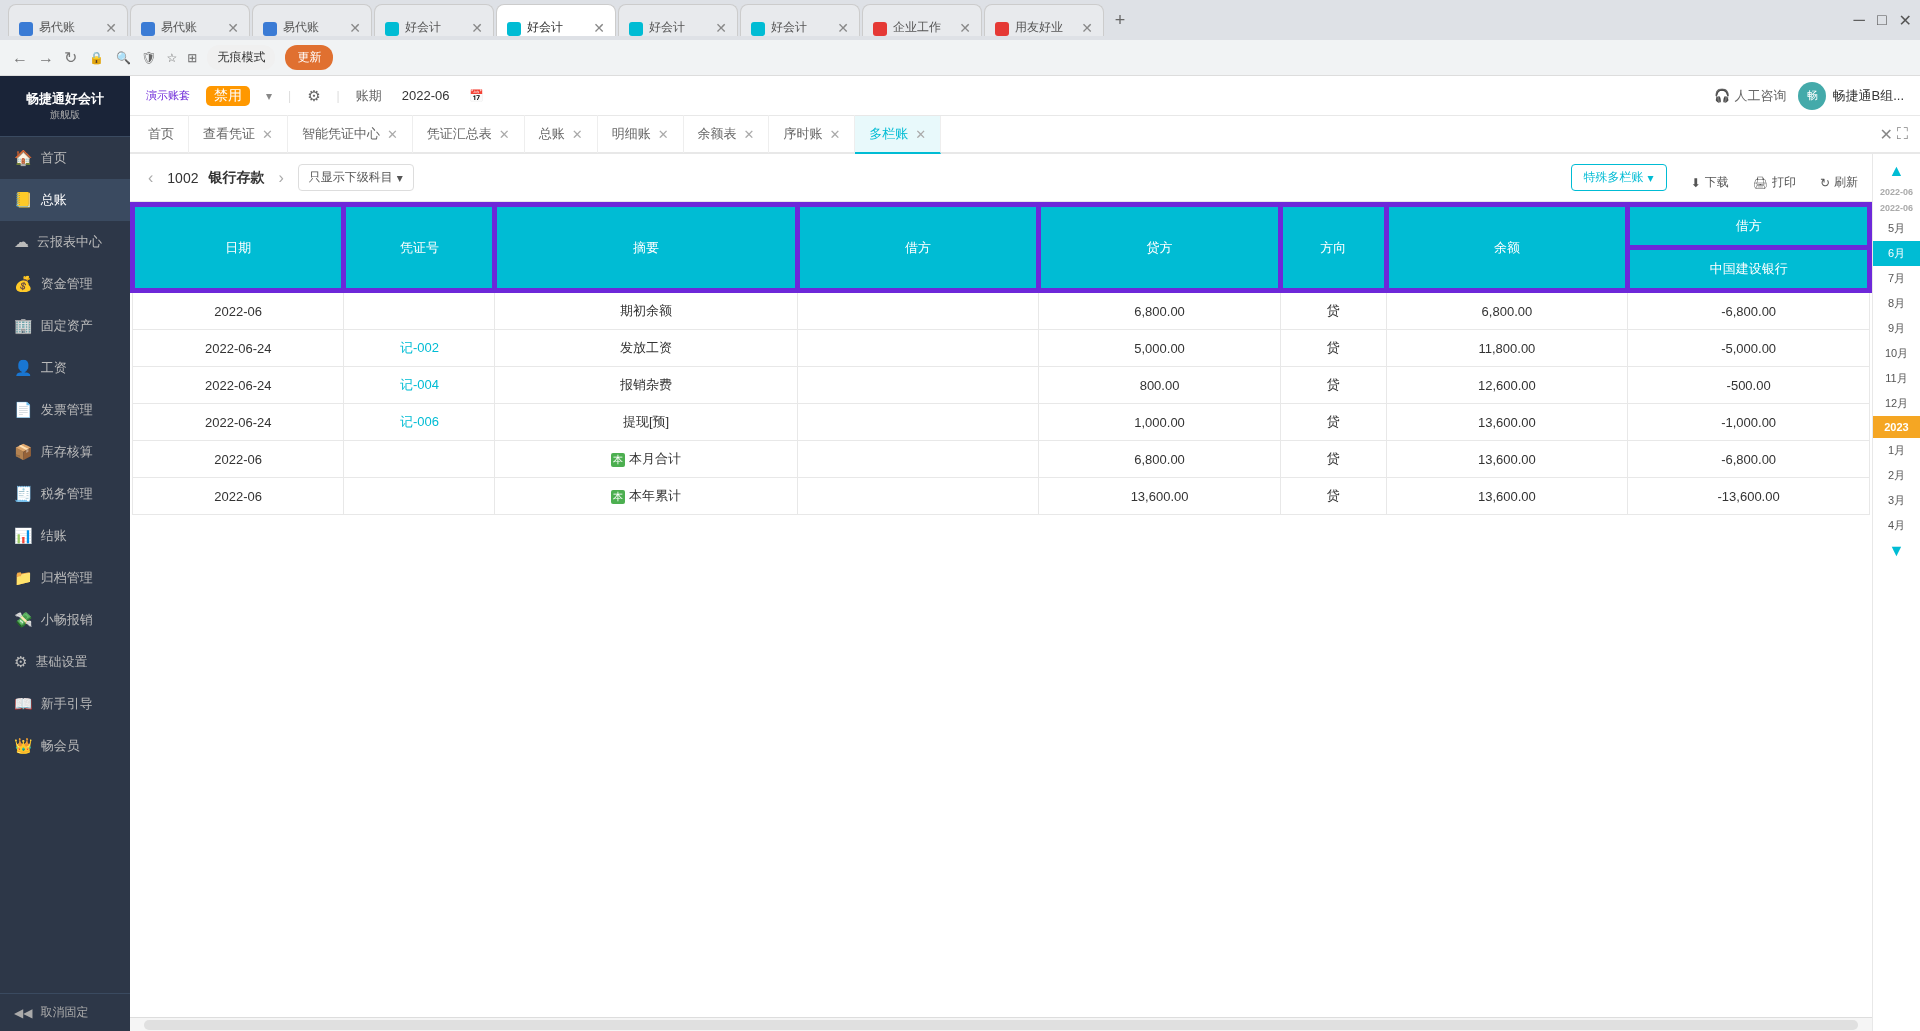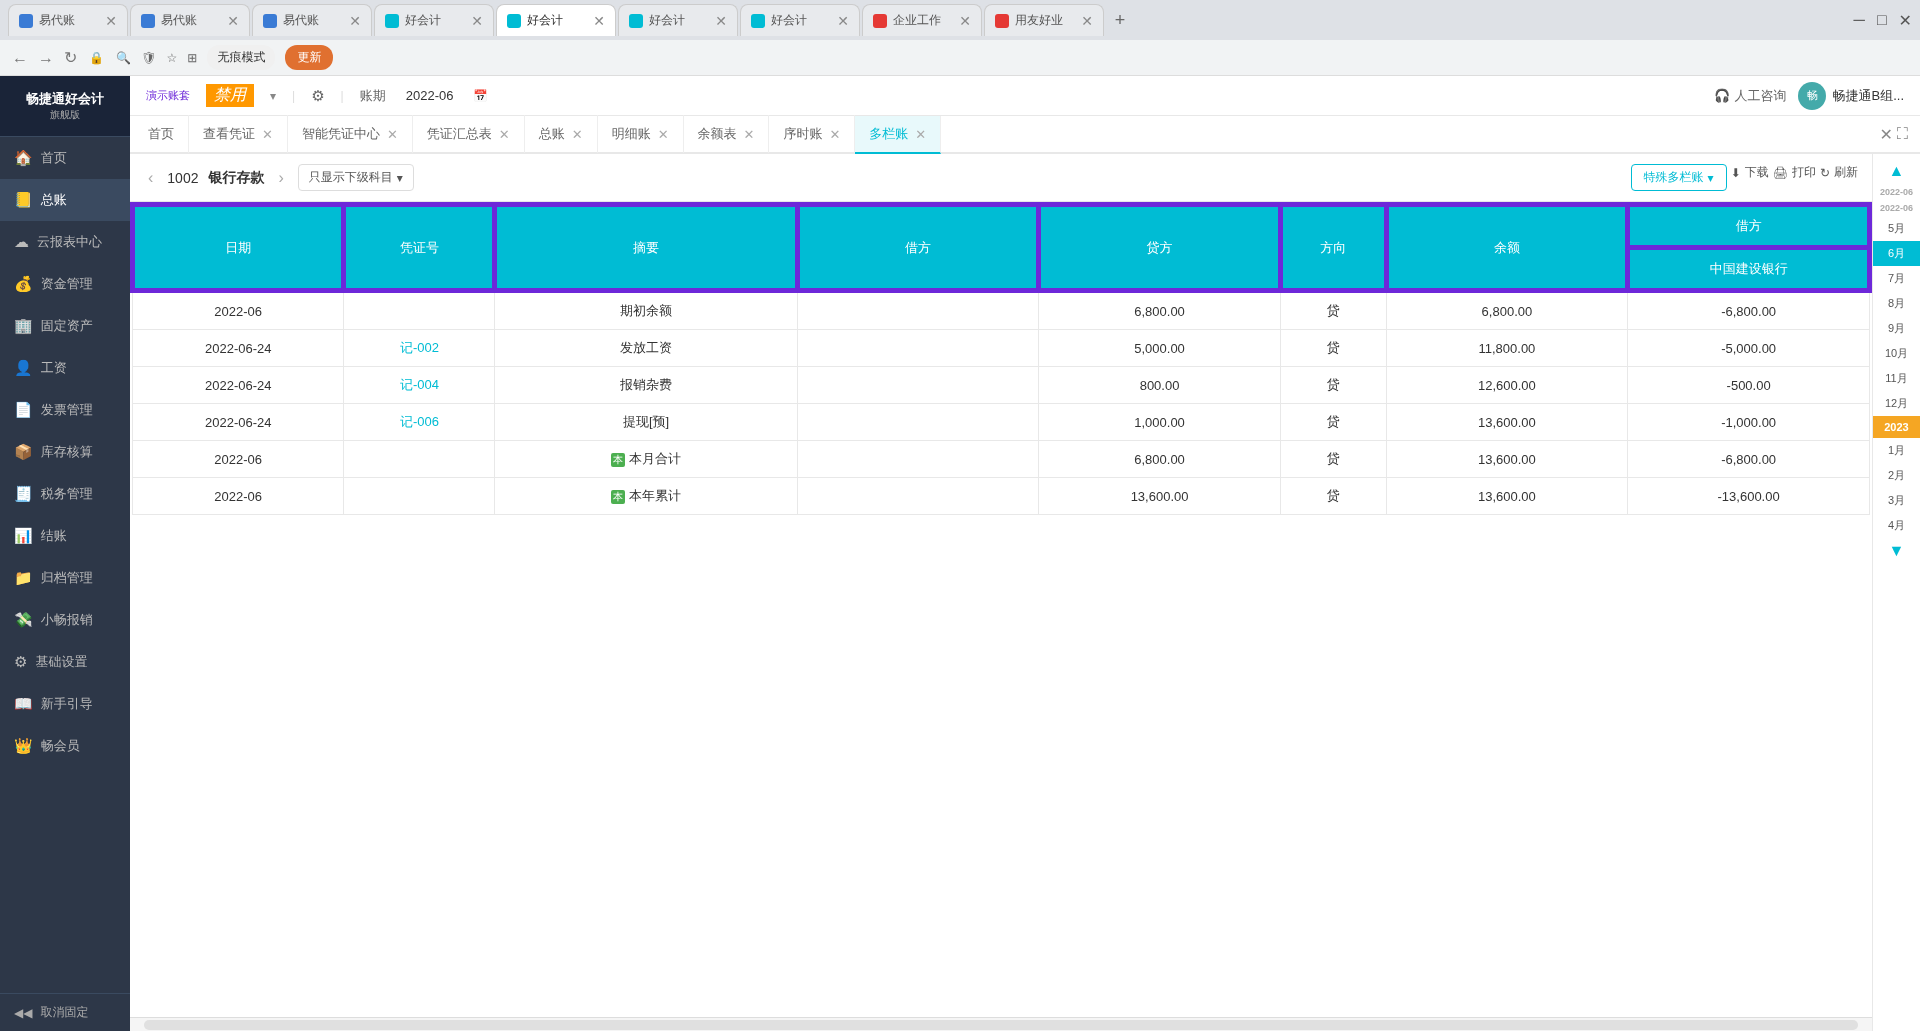--- a/index.html
+++ b/index.html
@@ -1,20 +1,20 @@
 <!DOCTYPE html>
 <html><head>
   <meta charset="utf-8">
   <style>
     * { box-sizing: border-box; margin: 0; padding: 0; }
     body { font-family: "Microsoft YaHei", "PingFang SC", sans-serif; font-size: 12px; background: #f5f5f5; color: #333; overflow: hidden; height: 1031px; width: 1920px; }
 
     
     .browser-chrome { background: #dee1e6; height: 40px; display: flex; align-items: center; padding: 0 8px; gap: 0; }
-    .tab { display: flex; align-items: center; height: 32px; padding: 0 10px; background: #e8eaed; border-radius: 8px 8px 0 0; font-size: 12px; color: #555; gap: 6px; min-width: 120px; cursor: pointer; border: 1px solid #ccc; border-bottom: none; margin-right: 2px; }
+    .tab { display: flex; align-items: flex-end; height: 32px; padding: 0 10px; background: #e8eaed; border-radius: 8px 8px 0 0; font-size: 12px; color: #555; gap: 6px; min-width: 120px; cursor: pointer; border: 1px solid #ccc; border-bottom: none; margin-right: 2px; }
     .tab.active { background: #fff; color: #333; }
     .tab-close { margin-left: auto; color: #888; font-size: 14px; cursor: pointer; }
     .tab-add { width: 28px; height: 28px; display: flex; align-items: center; justify-content: center; font-size: 18px; color: #666; cursor: pointer; }
     .browser-controls { display: flex; align-items: center; gap: 12px; margin-left: auto; }
     .update-btn { background: #e07030; color: white; border-radius: 12px; padding: 4px 12px; font-size: 12px; cursor: pointer; }
 
     
     .address-bar-row { background: #f1f3f4; height: 36px; display: flex; align-items: center; padding: 0 12px; gap: 10px; border-bottom: 1px solid #ddd; }
     .nav-btn { font-size: 16px; color: #777; cursor: pointer; }
     .address-bar { flex: 1; background: white; border: 1px solid #ddd; border-radius: 16px; padding: 4px 14px; font-size: 12px; color: #333; }
@@ -34,21 +34,21 @@
     .sidebar-item-icon { font-size: 15px; }
     .sidebar-bottom { margin-top: auto; border-top: 1px solid #3a4a60; }
     .sidebar-bottom-item { display: flex; align-items: center; gap: 8px; padding: 10px 14px; cursor: pointer; font-size: 12px; color: #aaa; }
 
     
     .main-content { flex: 1; display: flex; flex-direction: column; overflow: hidden; background: #f0f2f5; }
 
     
     .top-bar { background: white; padding: 0 16px; height: 40px; display: flex; align-items: center; gap: 16px; border-bottom: 1px solid #e8e8e8; flex-shrink: 0; }
     .top-bar-label { color: #6d28d9; font-size: 11px; }
-    .yanshi-badge { background: #ff9800; color: white; padding: 1px 8px; border-radius: 0; font-size: 16px; cursor: pointer; font-style: italic; }
+    .yanshi-badge { background: #ff9800; color: white; padding: 1px 8px; border-radius: 5px; font-size: 14px; cursor: pointer; }
     .top-bar-sep { color: #ddd; }
     .top-bar-gear { color: #666; cursor: pointer; font-size: 15px; }
     .period-label { color: #666; font-size: 13px; }
     .period-value { color: #333; font-size: 13px; }
     .top-bar-right { margin-left: auto; display: flex; align-items: center; gap: 12px; }
     .consult-btn { display: flex; align-items: center; gap: 4px; color: #666; font-size: 13px; cursor: pointer; }
     .user-avatar { width: 28px; height: 28px; border-radius: 50%; background: #4aa; display: flex; align-items: center; justify-content: center; color: white; font-size: 11px; }
     .user-name { font-size: 13px; color: #333; }
 
     
@@ -60,21 +60,21 @@
     .tab-action-btn { font-size: 16px; color: #888; cursor: pointer; }
 
     
     .content-area { flex: 1; display: flex; overflow: hidden; }
     .ledger-main { flex: 1; display: flex; flex-direction: column; overflow: hidden; padding: 0; background: white; }
 
     
     .ledger-toolbar { display: flex; align-items: center; padding: 10px 14px; background: white; border-bottom: 1px solid #e8e8e8; gap: 10px; flex-shrink: 0; }
     .nav-arrow { color: #aaa; cursor: pointer; font-size: 16px; padding: 0 4px; }
     .show-sub-btn { display: flex; align-items: center; gap: 4px; border: 1px solid #ddd; border-radius: 4px; padding: 4px 10px; font-size: 12px; color: #555; cursor: pointer; background: white; }
-    .toolbar-right { margin-left: auto; display: flex; align-items: flex-start; gap: 4px; }
+    .toolbar-right { margin-left: auto; display: flex; align-items: flex-end; gap: 24px; }
     .multi-col-btn { border: 1px solid #00bcd4; color: #00bcd4; border-radius: 4px; padding: 4px 12px; font-size: 12px; cursor: pointer; display: flex; align-items: center; gap: 4px; }
     .download-btn, .print-btn, .refresh-btn { color: #555; font-size: 12px; cursor: pointer; display: flex; align-items: center; gap: 4px; }
 
     
     .ledger-table-wrapper { flex: 1; overflow: auto; }
     .ledger-table { width: 100%; border-collapse: collapse; font-size: 13px; }
     .ledger-table thead th { background: #00bcd4; color: white; padding: 10px 8px; text-align: center; font-weight: normal; border: 5px solid #6d28d9; white-space: nowrap; }
     .ledger-table tbody td { padding: 9px 10px; text-align: center; border: 1px solid #e8e8e8; color: #333; white-space: nowrap; }
     .td-link { color: #00bcd4; cursor: pointer; }
     .td-right { text-align: right; }

